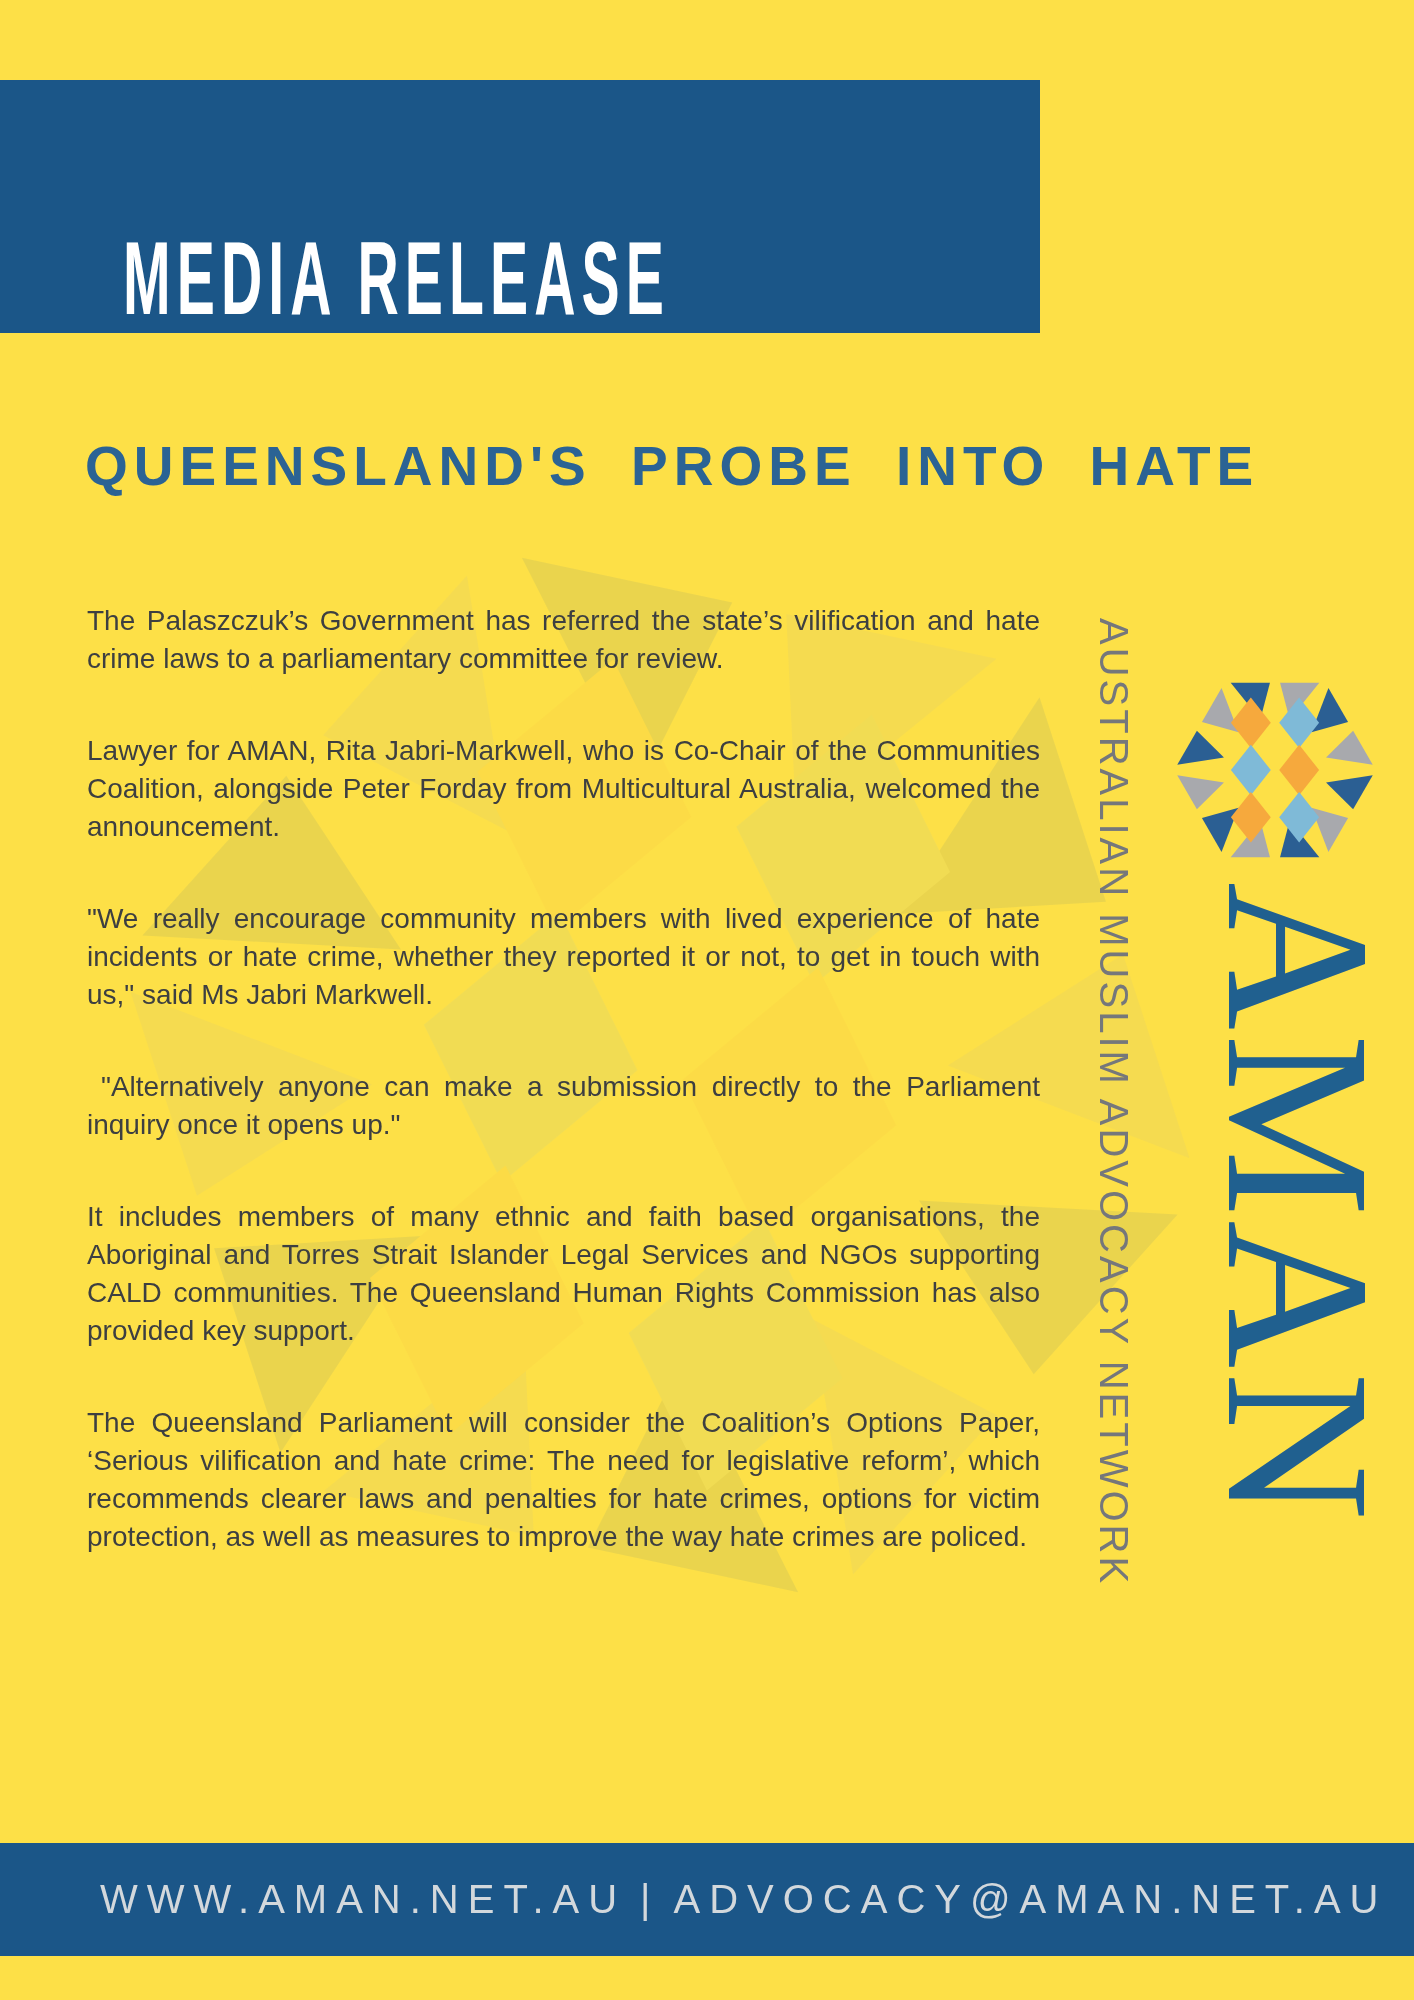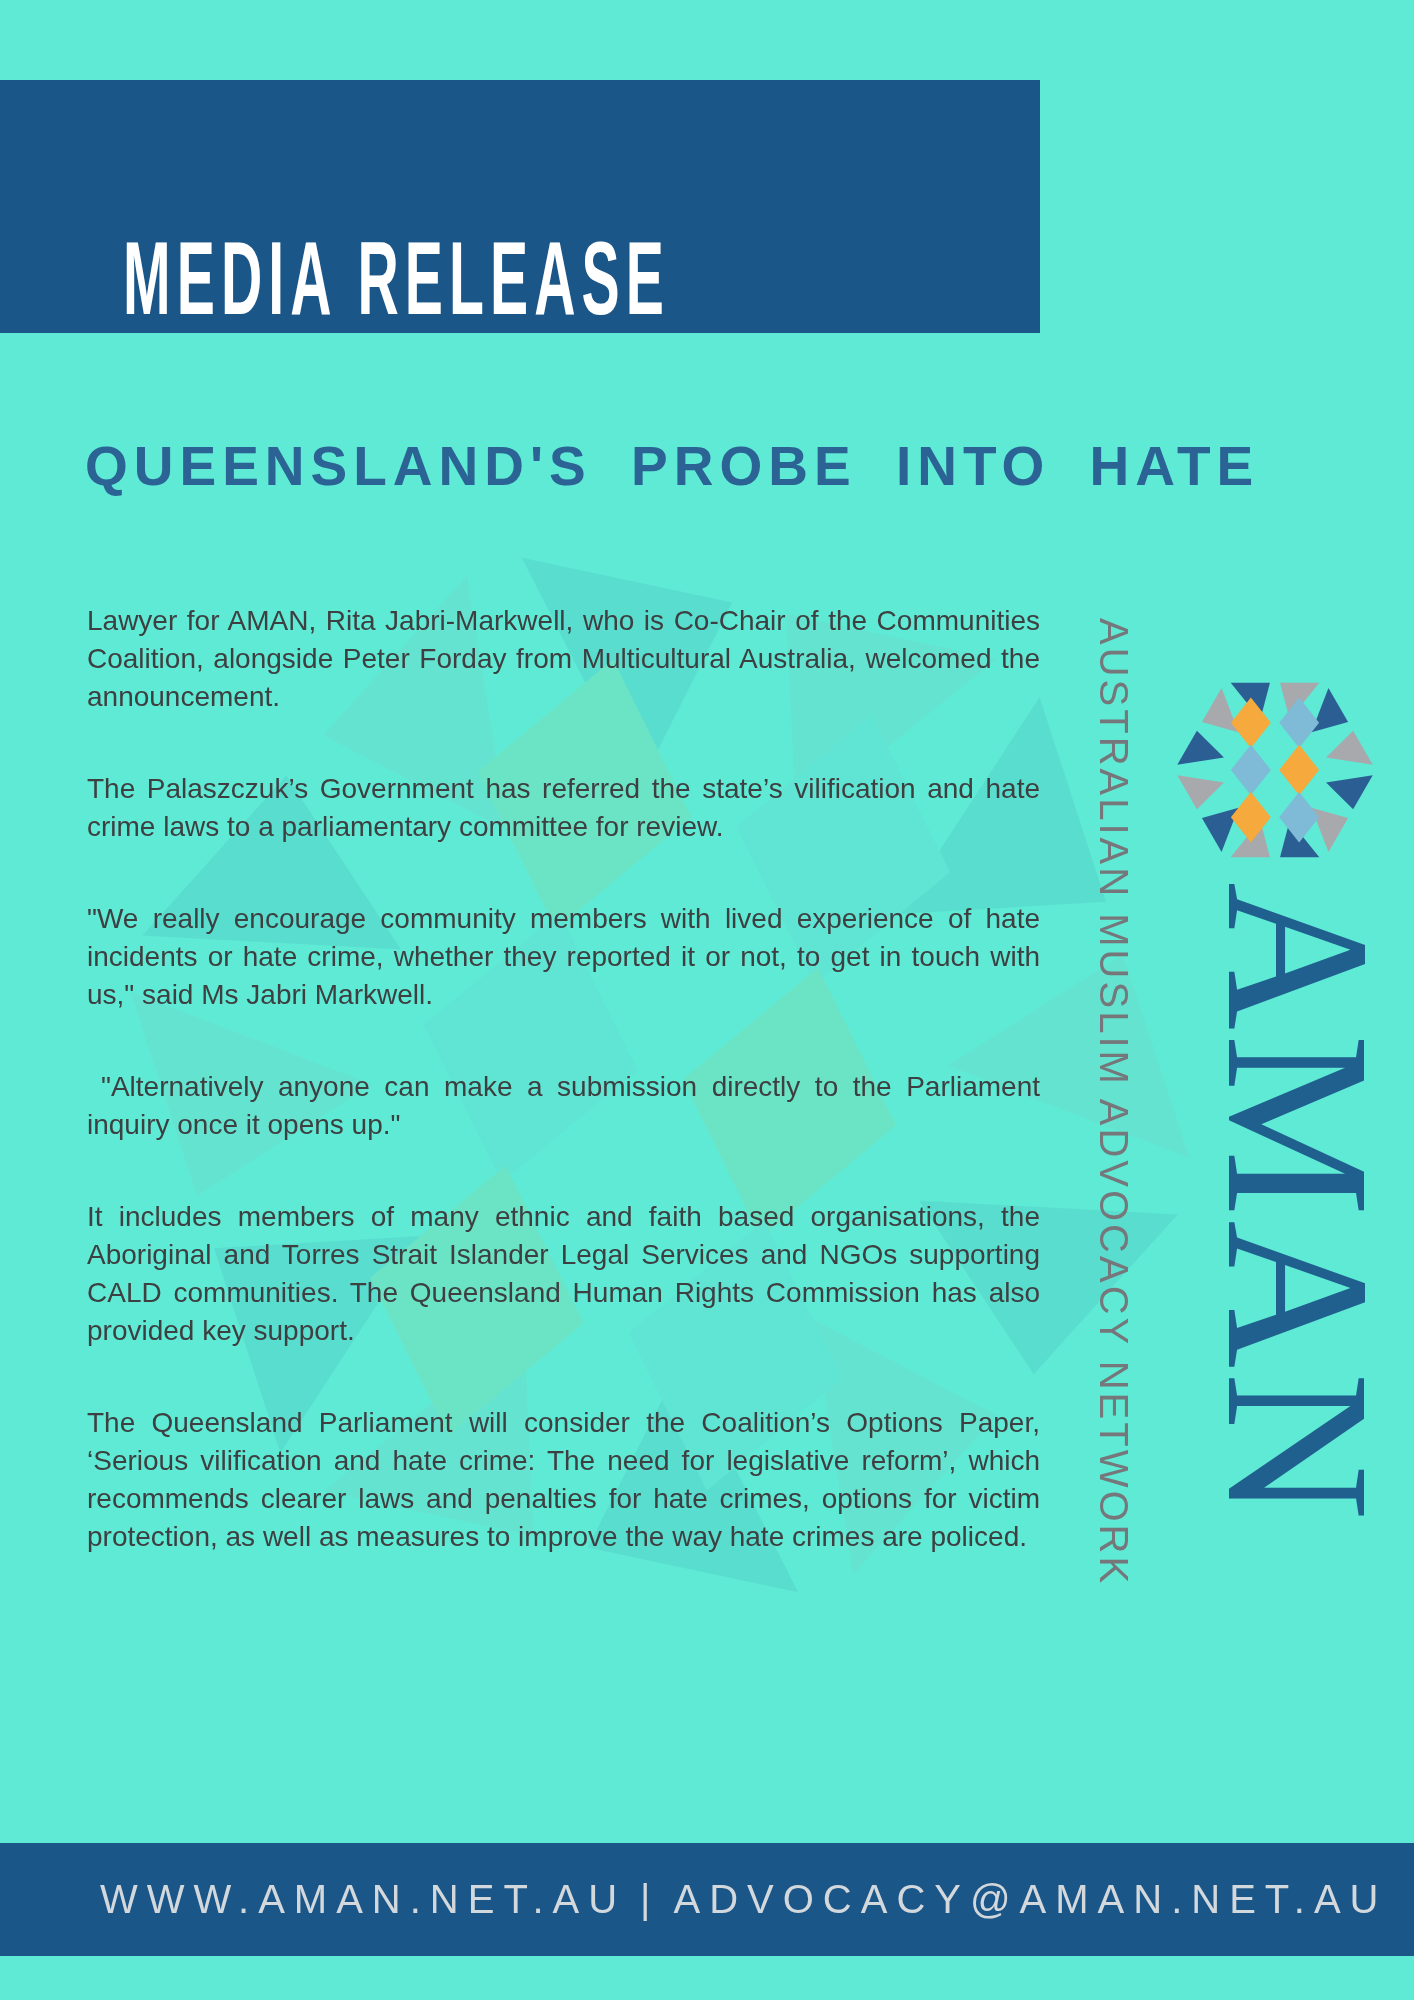--- a/index.html
+++ b/index.html
@@ -12,21 +12,21 @@
     --logo-blue:#2b5f93;
     --logo-gray:#a8a9ad;
     --logo-orange:#f6a93d;
     --logo-lightblue:#7fbad7;
   }
   *{margin:0;padding:0;box-sizing:border-box;}
   html,body{background:#e9e9e9;}
   .page{
     position:relative;
     width:1414px;height:2000px;
-    background:#5eead4;
+    background:#fde047;
     overflow:hidden;
     font-family:"Liberation Sans",sans-serif;
     margin:0 auto;
   }
   
   .watermark{
     position:absolute;left:85px;top:500px;
     width:1150px;height:1150px;
     opacity:0.085;
     transform:rotate(12deg);
@@ -150,22 +150,22 @@
   </svg>
 
   <div class="banner">
     <span class="banner-title">MEDIA RELEASE</span>
   </div>
 
 
   <h1 class="headline"><span>QUEENSLAND'S PROBE INTO HATE</span><br></h1>
 
   <div class="body-copy">
+    <p>The Palaszczuk’s Government has referred the state’s vilification and hate crime laws to a parliamentary committee for review.</p>
     <p>Lawyer for AMAN, Rita Jabri-Markwell, who is Co-Chair of the Communities Coalition, alongside Peter Forday from Multicultural Australia, welcomed the announcement.</p>
-    <p>The Palaszczuk’s Government has referred the state’s vilification and hate crime laws to a parliamentary committee for review.</p>
     <p>"We really encourage community members with lived experience of hate incidents or hate crime, whether they reported it or not, to get in touch with us," said Ms Jabri Markwell.</p>
     <p class="indent">"Alternatively anyone can make a submission directly to the Parliament inquiry once it opens up."</p>
     <p>It includes members of many ethnic and faith based organisations, the Aboriginal and Torres Strait Islander Legal Services and NGOs supporting CALD communities. The Queensland Human Rights Commission has also provided key support.</p>
     <p>The Queensland Parliament will consider the Coalition’s Options Paper, ‘Serious vilification and hate crime: The need for legislative reform’, which recommends clearer laws and penalties for hate crimes, options for victim protection, as well as measures to improve the way hate crimes are policed.</p>
   </div>
 
   <div class="network-vertical">AUSTRALIAN MUSLIM ADVOCACY NETWORK</div>
 
   <svg class="logo-box" viewBox="0 0 200 200">
     <use href="#aman-mark"></use>

